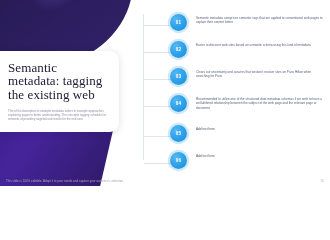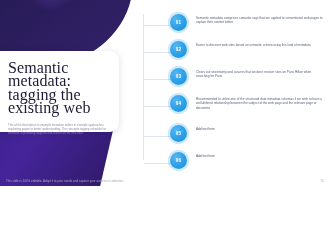--- a/index.html
+++ b/index.html
@@ -44,21 +44,21 @@
     width:131px;height:81px;
     background:#ffffff;
     border-radius:0 9px 9px 0;
     box-shadow:0 1px 7px rgba(25,15,60,.14);
     padding:10px 11px 8px 20px;
     box-sizing:border-box;
   }
   .card h1{
     margin:0;
     font-family:"Liberation Serif", serif;
-    font-size:16px;
+    font-size:13px;
     line-height:13.4px;
     font-weight:400;
     color:#1d1a33;
     letter-spacing:.1px;
   }
   .card p{
     margin:8px 0 0 0;
     font-size:2.9px;
     line-height:4.1px;
     color:#8e8ba3;

